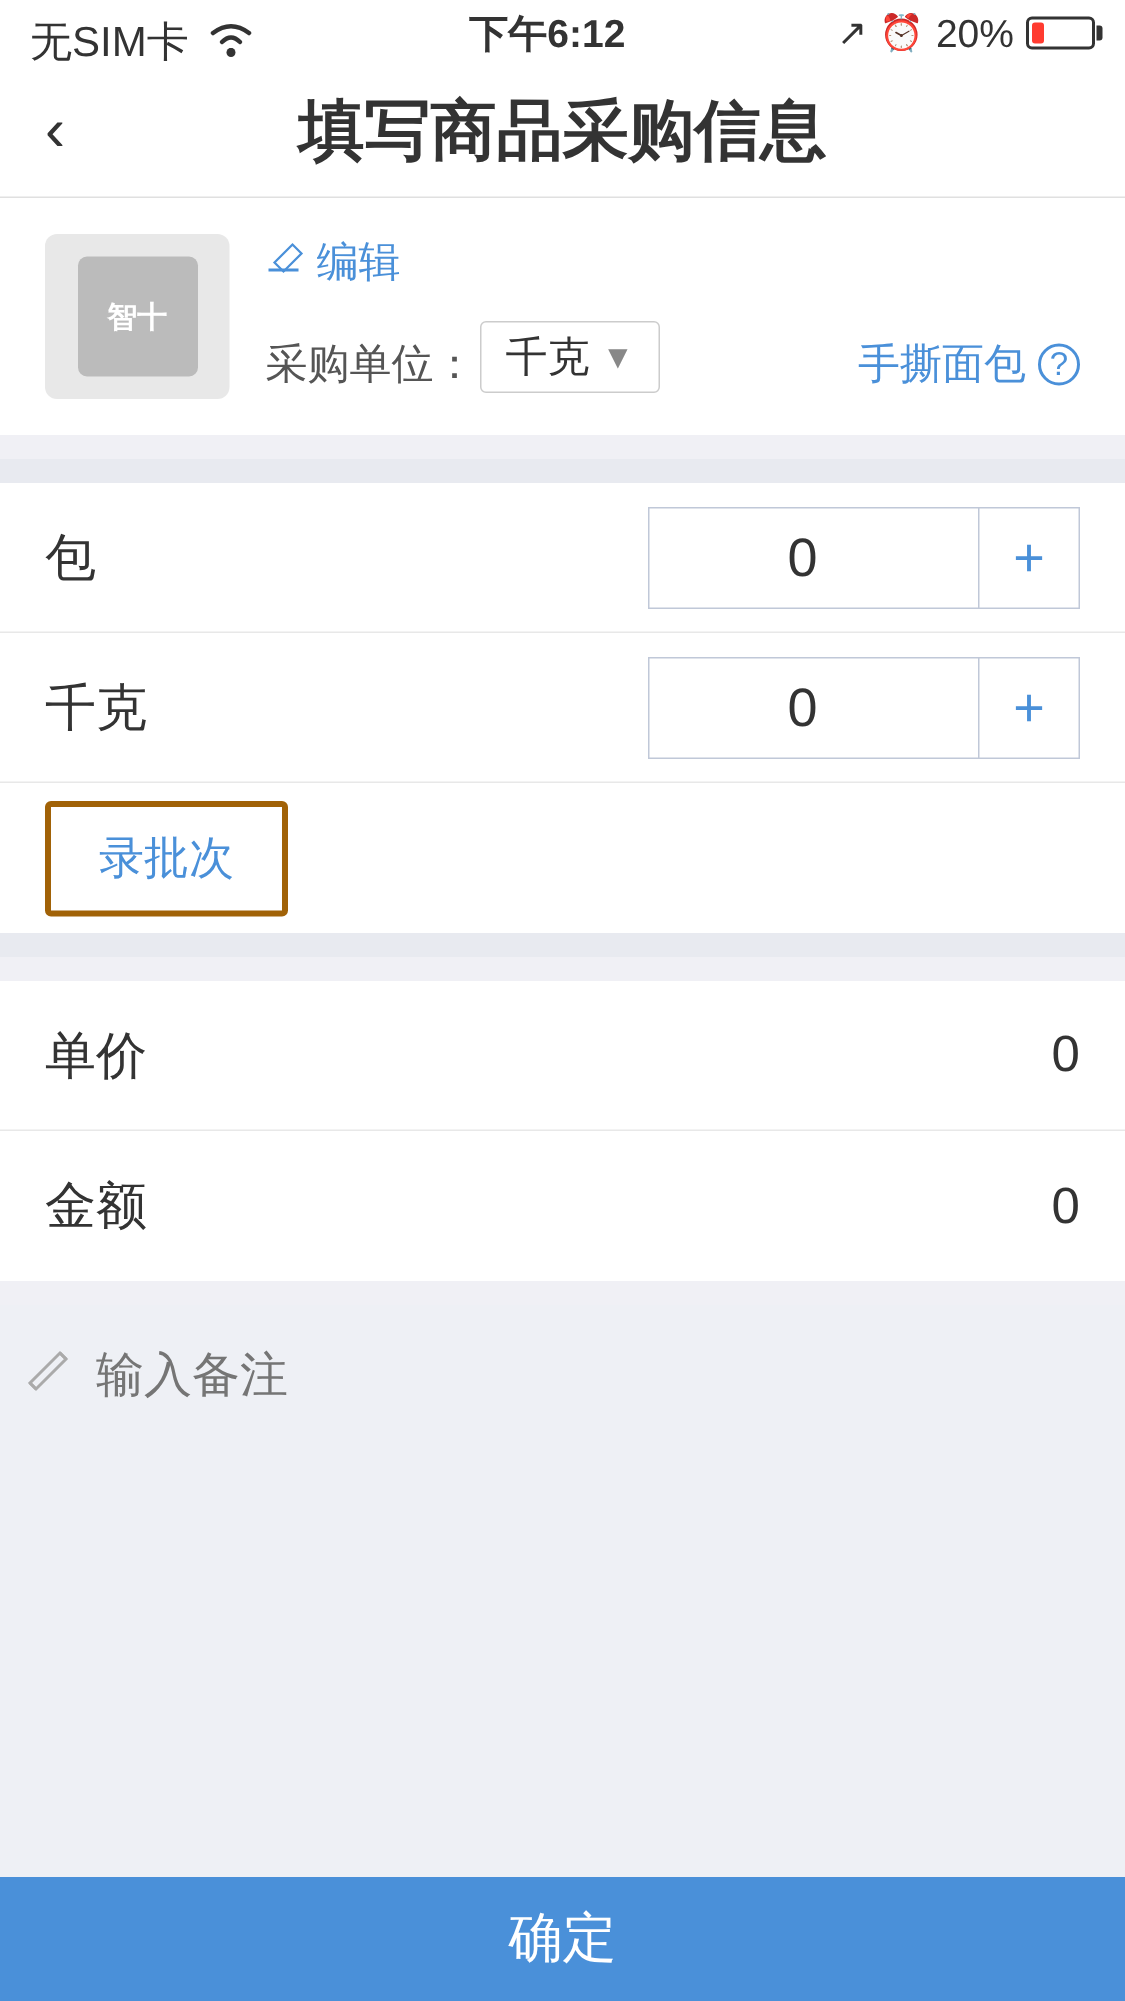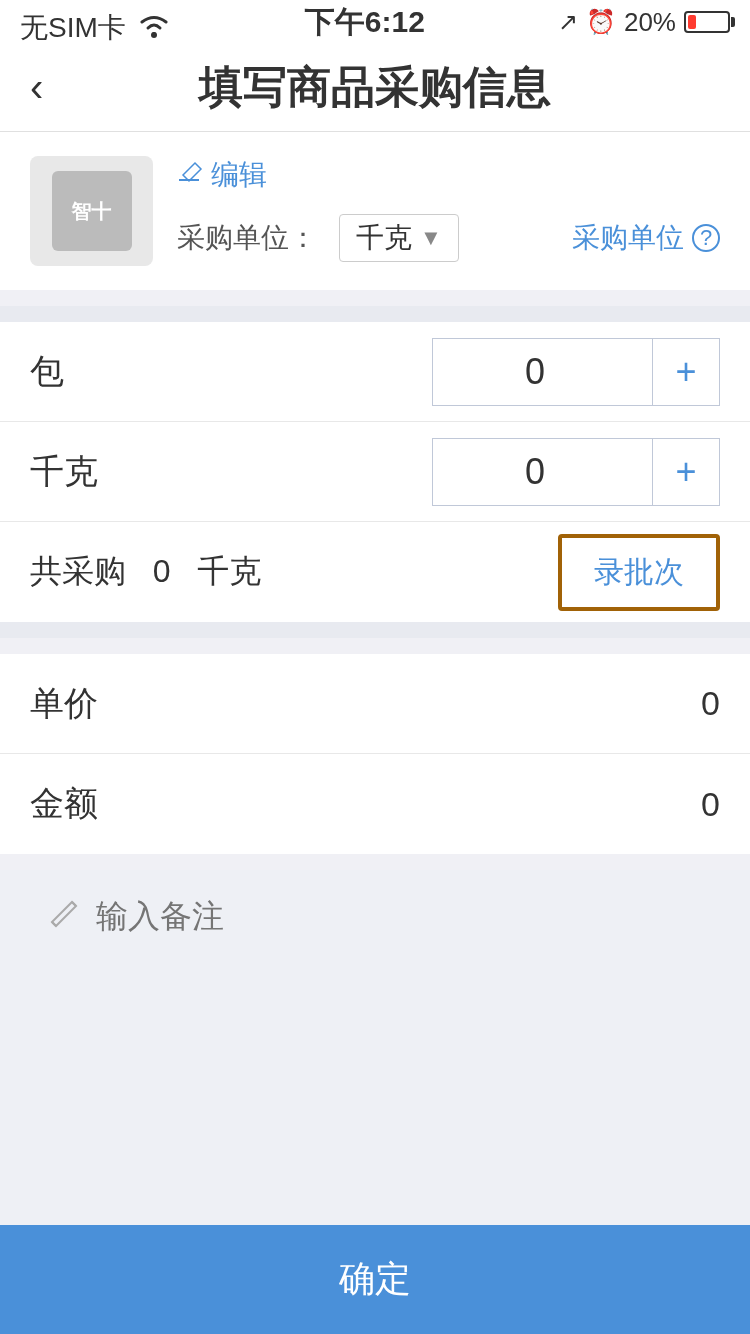--- a/index.html
+++ b/index.html
@@ -19,21 +19,21 @@
       height: 44px;
       background: #fff;
       display: flex;
       align-items: center;
       justify-content: space-between;
       padding: 0 20px;
       font-size: 28px;
       font-weight: 500;
     }
     .status-left { display: flex; align-items: center; gap: 10px; margin-top: 12px; }
-    .status-center { font-size: 30px; font-weight: 600; }
+    .status-center { font-size: 26px; font-weight: 600; }
     .status-right { display: flex; align-items: center; gap: 8px; font-size: 26px; }
     .battery-icon {
       width: 46px; height: 22px;
       border: 2px solid #333;
       border-radius: 4px;
       position: relative;
       display: flex;
       align-items: center;
       padding: 2px;
     }
@@ -114,22 +114,22 @@
     .product-header {
       display: flex;
       justify-content: space-between;
       align-items: flex-start;
       margin-bottom: 20px;
     }
     .product-name { font-size: 34px; font-weight: 500; color: #333; }
     .edit-btn { font-size: 28px; color: #4a90d9; display: flex; align-items: center; gap: 6px; white-space: nowrap; }
     .product-unit-row {
       display: flex;
-      align-items: center;
-      gap: 22px;
+      align-items: flex-end;
+      gap: 3px;
     }
     .unit-label { font-size: 28px; color: #555; }
     .unit-select {
       border: 1px solid #ccc;
       border-radius: 4px;
       padding: 4px 16px;
       font-size: 28px;
       color: #333;
       background: #fff;
       display: flex;
@@ -231,21 +231,21 @@
       height: 100px;
       border-bottom: 1px solid #e8e8e8;
     }
     .price-row:last-child { border-bottom: none; }
     .price-row-label { font-size: 34px; color: #333; }
     .price-row-value { font-size: 34px; color: #333; }
 
     
     .remark-section {
       background: #eef0f5;
-      padding: 28px 48px;
+      padding: 28px 16px;
       display: flex;
       align-items: flex-start;
       gap: 16px;
       margin-top: 16px;
     }
     .remark-icon { font-size: 32px; color: #999; }
     .remark-input {
       flex: 1;
       background: transparent;
       border: none;
@@ -257,21 +257,21 @@
     
     .empty-space {
       flex: 1;
       background: #eef0f5;
       min-height: 300px;
     }
 
     
     .confirm-btn {
       width: 100%;
-      height: 109px;
+      height: 83px;
       background: #4a90d9;
       color: #fff;
       font-size: 36px;
       font-weight: 500;
       border: none;
       cursor: pointer;
       display: flex;
       align-items: center;
       justify-content: center;
       position: fixed;
@@ -324,21 +324,21 @@
         <span>编辑</span>
       </span>
     </div>
     <div class="product-unit-row">
       <span class="unit-label">采购单位：</span>
       <div class="unit-select">
         <span>千克</span>
         <span style="font-size:22px;color:#888;">▼</span>
       </div>
       <div class="price-ref">
-        <span>采购单位</span>
+        <span>手撕面包</span>
         <span style="width:28px;height:28px;border-radius:50%;border:2px solid #4a90d9;display:inline-flex;align-items:center;justify-content:center;font-size:22px;color:#4a90d9;">?</span>
       </div>
     </div>
   </div>
 </div>
 
 <div class="section-divider"></div>
 
 <div class="form-section">
 
@@ -354,27 +354,20 @@
     <span class="form-row-label">千克</span>
     <span class="form-row-sublabel"></span>
     <div class="form-row-input-wrap">
       <input class="qty-input" type="number" value="0" style="">
       <div class="qty-plus">+</div>
     </div>
   </div>
 </div>
 
 <div class="summary-row">
-  <span class="summary-text">
-    <span>共采购</span>
-    &nbsp;
-    <span>0</span>
-    &nbsp;
-    <span>千克</span>
-  </span>
   <button class="record-btn">录批次</button>
 </div>
 
 <div class="section-divider"></div>
 
 <div class="price-section">
   <div class="price-row">
     <span class="price-row-label">单价</span>
     <span class="price-row-value">0</span>
   </div>

